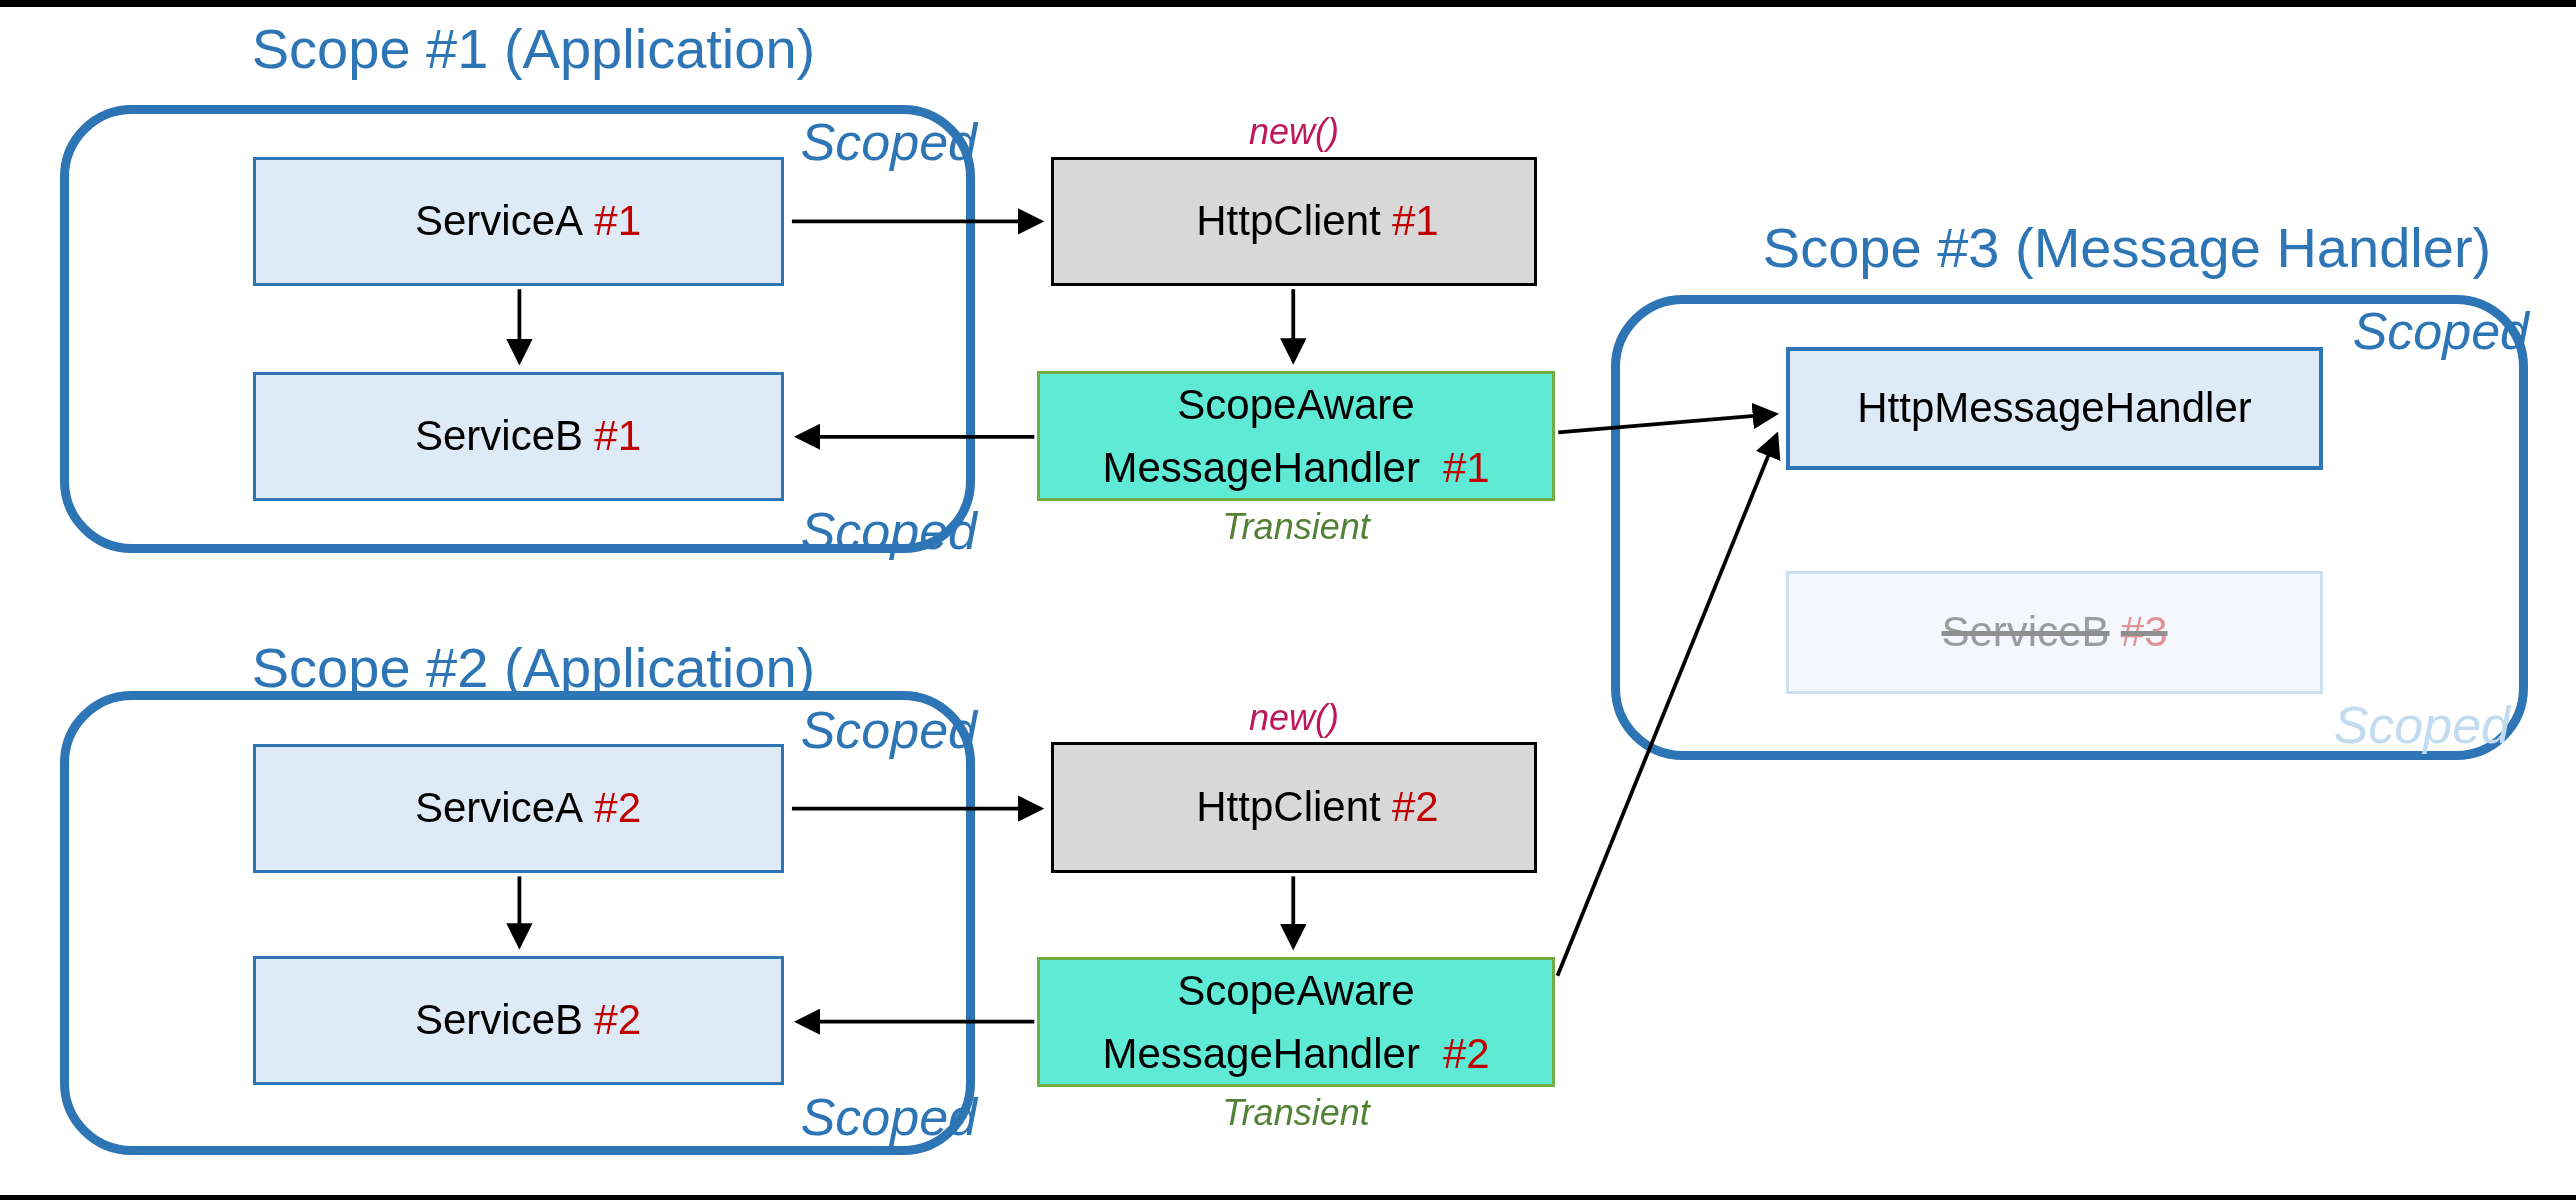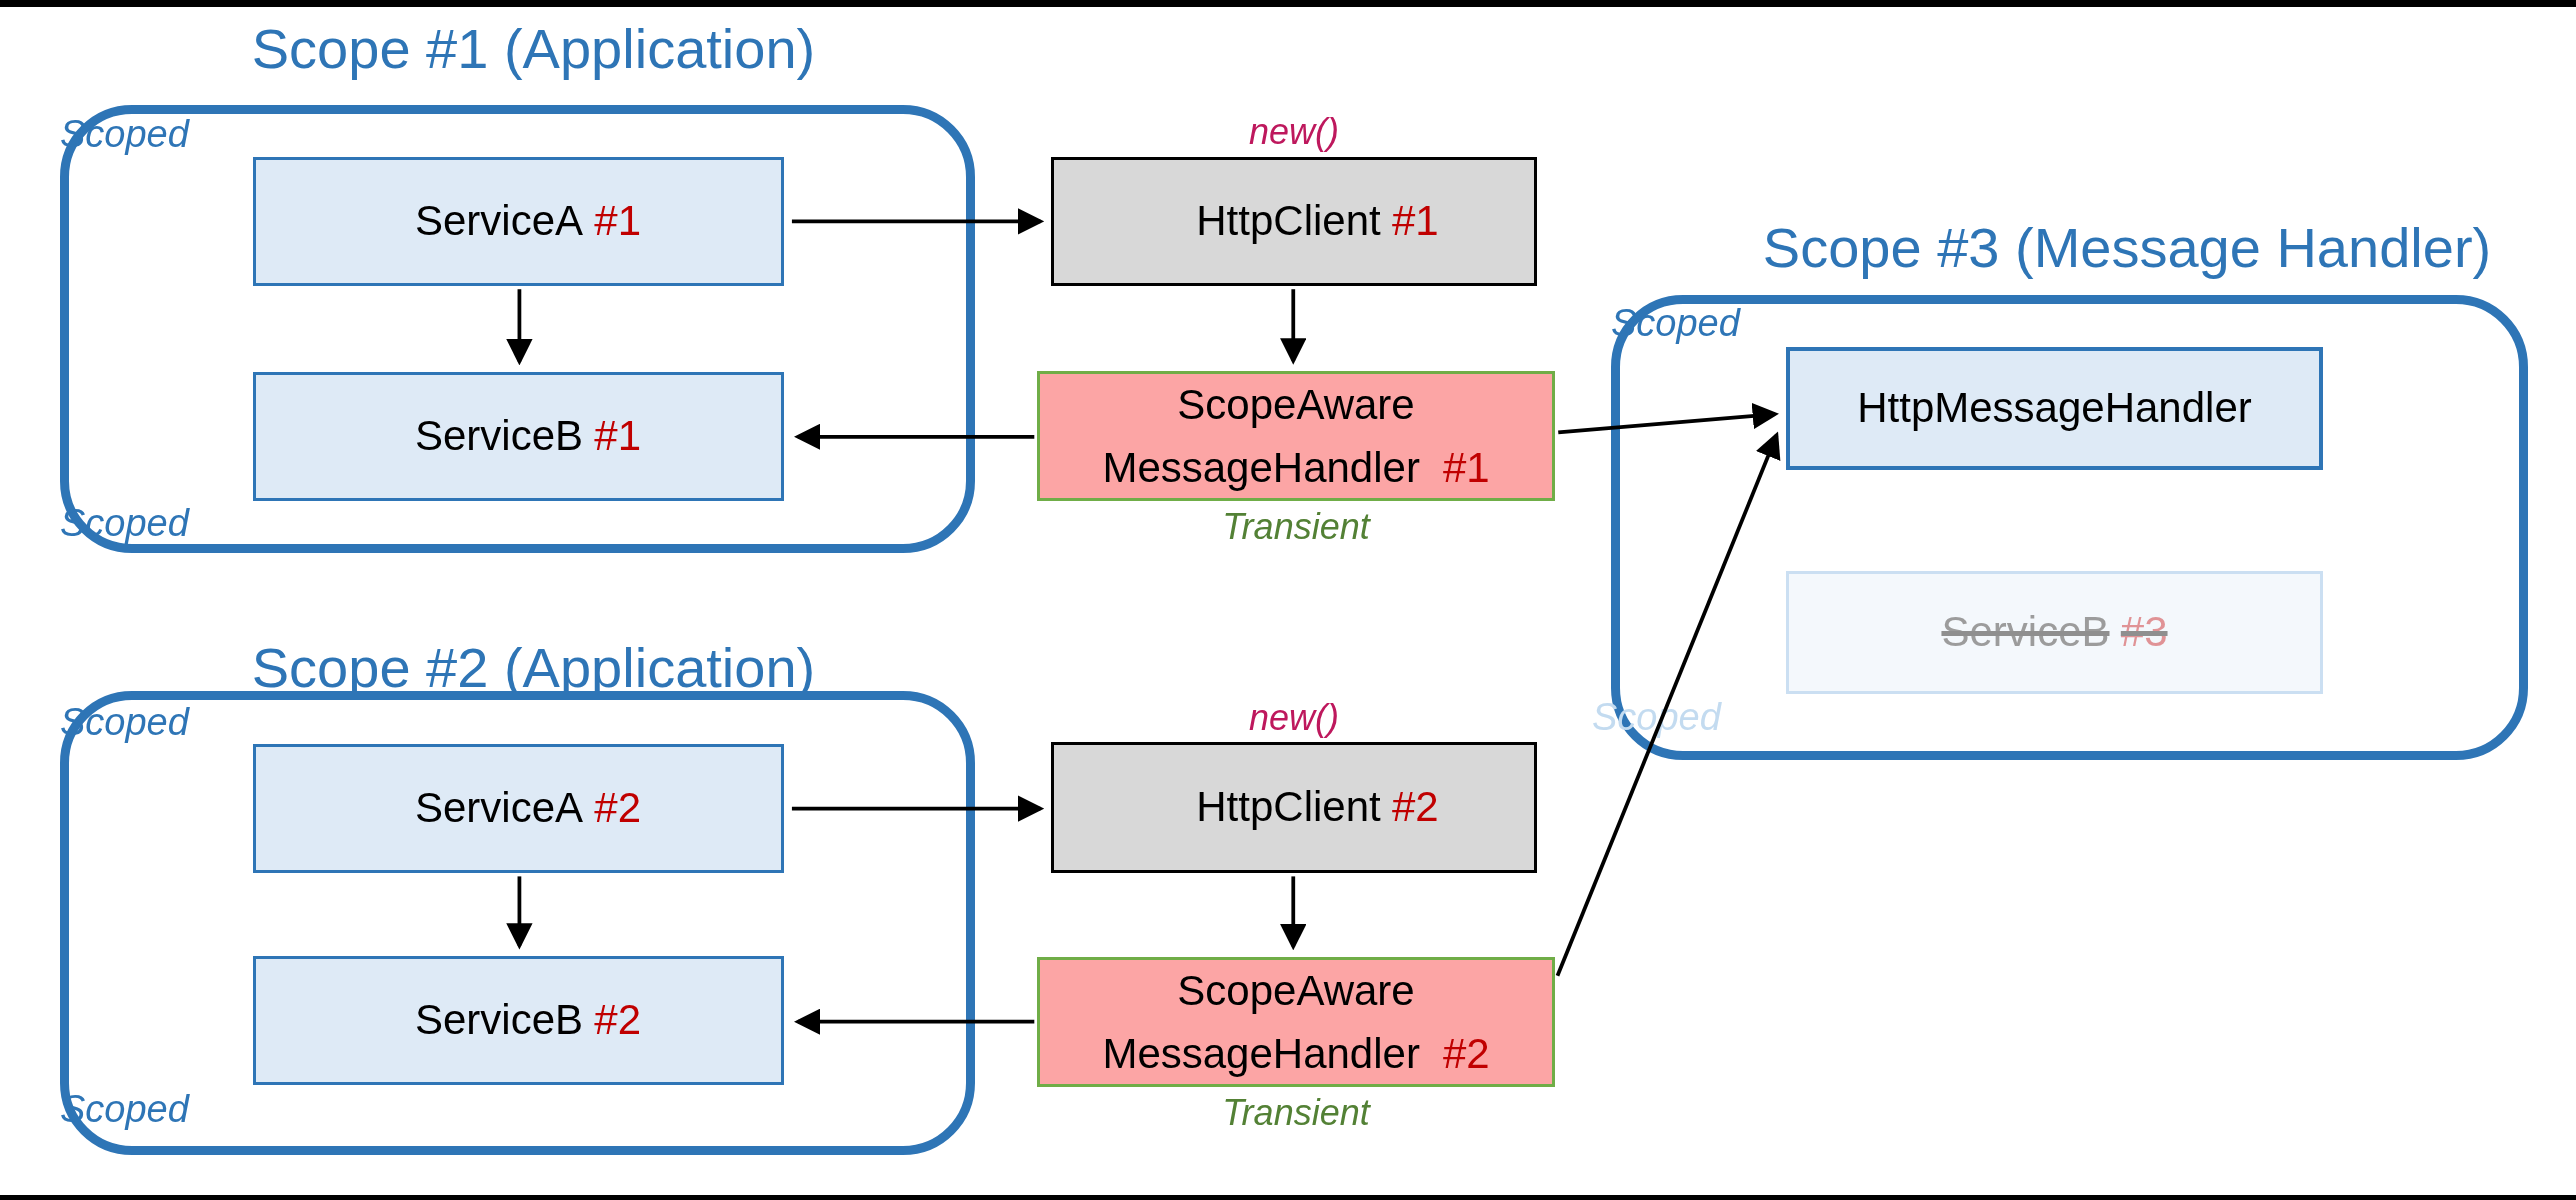--- a/index.html
+++ b/index.html
@@ -5,30 +5,30 @@
   html,body{margin:0;padding:0;background:#ffffff;}
   .stage{position:relative;width:2576px;height:1201px;background:#ffffff;
          font-family:"Liberation Sans",sans-serif;overflow:hidden;}
   .bar{position:absolute;left:0;width:100%;background:#000;}
   .bar-top{top:0;height:6.8px;}
   .bar-bottom{top:1195px;height:5.3px;}
 
   .scope-rect{position:absolute;border:9.8px solid #2E75B6;border-radius:72px;background:transparent;}
   .scope-title{position:absolute;color:#2E75B6;font-size:56px;line-height:1.1;
                text-align:center;white-space:nowrap;}
-  .scoped{position:absolute;color:#2E75B6;font-size:38px;font-style:italic;
-          text-align:left;white-space:nowrap;line-height:1.1;}
+  .scoped{position:absolute;color:#2E75B6;font-size:52px;font-style:italic;
+          text-align:right;white-space:nowrap;line-height:1.1;}
   .scoped-faded{color:#C3DBF0;}
 
   .node{position:absolute;display:flex;align-items:center;justify-content:center;
         font-size:42px;color:#000;text-align:center;line-height:1.25;box-sizing:border-box;}
   .blue-node{background:#DEEAF6;border:3px solid #2E75B6;padding-left:19px;}
   .hmh-node{background:#DEEAF6;border:4.5px solid #2E75B6;}
   .gray-node{background:#D8D8D8;border:3.8px solid #000;padding-left:47px;}
-  .green-node{background:#fca5a5;border:3px solid #70AD47;flex-direction:column;line-height:1.5;}
+  .green-node{background:#5eead4;border:3px solid #70AD47;flex-direction:column;line-height:1.5;}
   .faded-node{background:#F4F8FC;border:3px solid #CBDFF2;color:#9C9C9C;}
 
   .inst{color:#C00000;margin-left:11.3px;}
   .strike{text-decoration:line-through;text-decoration-color:#8F8F8F;text-decoration-thickness:5.3px;}
   .faded-inst{color:#E09396;margin-left:11.3px;}
 
   .newlabel{position:absolute;font-size:36px;font-style:italic;color:#be185d;
             text-align:center;white-space:nowrap;}
   .transient{position:absolute;font-size:36px;font-style:italic;color:#538135;
              text-align:center;white-space:nowrap;}

